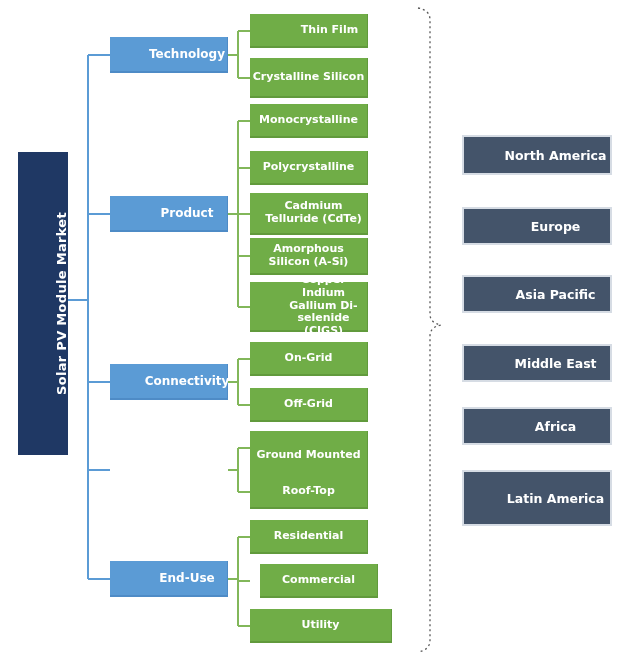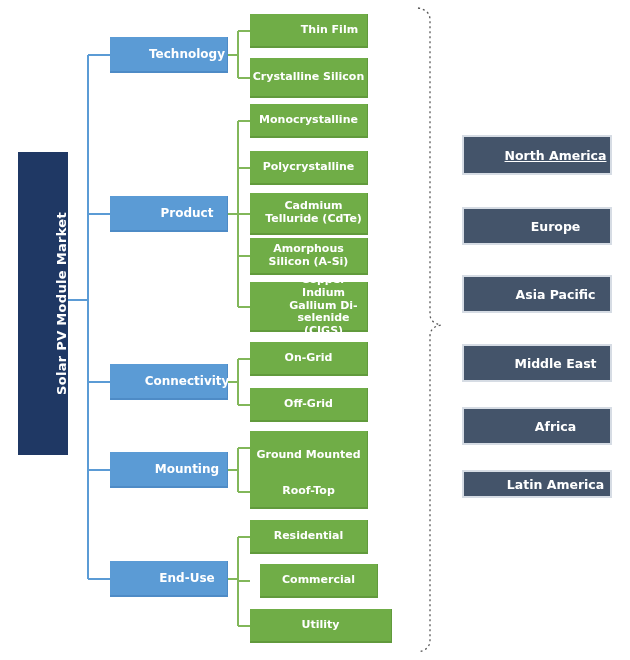--- a/index.html
+++ b/index.html
@@ -82,21 +82,20 @@
     <path d="M418 8 Q430 10 430 20 L430 314 Q430 323 441 325 Q430 327 430 336 L430 640 Q430 650 418 652" stroke="#595959" stroke-width="1.3" fill="none" stroke-dasharray="2 3"></path>
   </svg>
 
   <div class="box root" style="left:18px;top:152px;width:50px;height:303px;">
     <span class="vtext">Solar PV Module Market</span>
   </div>
 
   <div class="box cat" style="left:110px;top:37px;width:118px;height:36px;">Technology</div>
   <div class="box cat" style="left:110px;top:196px;width:118px;height:36px;">Product</div>
   <div class="box cat" style="left:110px;top:364px;width:118px;height:36px;">Connectivity</div>
-  <div class="box cat" style="left:110px;top:452px;width:118px;height:36px;">Mounting</div>
   <div class="box cat" style="left:110px;top:561px;width:118px;height:36px;">End-Use</div>
 
   <div class="box seg" style="left:250px;top:14px;width:118px;height:34px;padding-left:44px;">Thin Film</div>
   <div class="box seg" style="left:250px;top:58px;width:118px;height:40px;">Crystalline Silicon</div>
 
   <div class="box seg" style="left:250px;top:104px;width:118px;height:34px;">Monocrystalline</div>
   <div class="box seg" style="left:250px;top:151px;width:118px;height:34px;">Polycrystalline</div>
   <div class="box seg" style="left:250px;top:193px;width:118px;height:42px;padding-left:12px;">Cadmium Telluride (CdTe)</div>
   <div class="box seg" style="left:250px;top:238px;width:118px;height:37px;">Amorphous Silicon (A-Si)</div>
   <div class="box seg" style="left:250px;top:282px;width:118px;height:50px;padding-left:32px;">Copper Indium Gallium Di-selenide (CIGS)</div>
@@ -104,20 +103,20 @@
   <div class="box seg" style="left:250px;top:342px;width:118px;height:34px;">On-Grid</div>
   <div class="box seg" style="left:250px;top:388px;width:118px;height:34px;">Off-Grid</div>
 
   <div class="box seg" style="left:250px;top:431px;width:118px;height:50px;">Ground Mounted</div>
   <div class="box seg" style="left:250px;top:475px;width:118px;height:34px;">Roof-Top</div>
 
   <div class="box seg" style="left:250px;top:520px;width:118px;height:34px;">Residential</div>
   <div class="box seg" style="left:260px;top:564px;width:118px;height:34px;">Commercial</div>
   <div class="box seg" style="left:250px;top:609px;width:142px;height:34px;">Utility</div>
 
-  <div class="box region" style="left:462px;top:135px;width:150px;height:40px;text-decoration:underline;">North America</div>
+  <div class="box region" style="left:462px;top:135px;width:150px;height:40px;">North America</div>
   <div class="box region" style="left:462px;top:207px;width:150px;height:38px;">Europe</div>
   <div class="box region" style="left:462px;top:275px;width:150px;height:38px;">Asia Pacific</div>
   <div class="box region" style="left:462px;top:344px;width:150px;height:38px;">Middle East</div>
   <div class="box region" style="left:462px;top:407px;width:150px;height:38px;">Africa</div>
-  <div class="box region" style="left:462px;top:470px;width:150px;height:28px;">Latin America</div>
+  <div class="box region" style="left:462px;top:470px;width:150px;height:56px;">Latin America</div>
 
 </div>
 
 </body></html>

